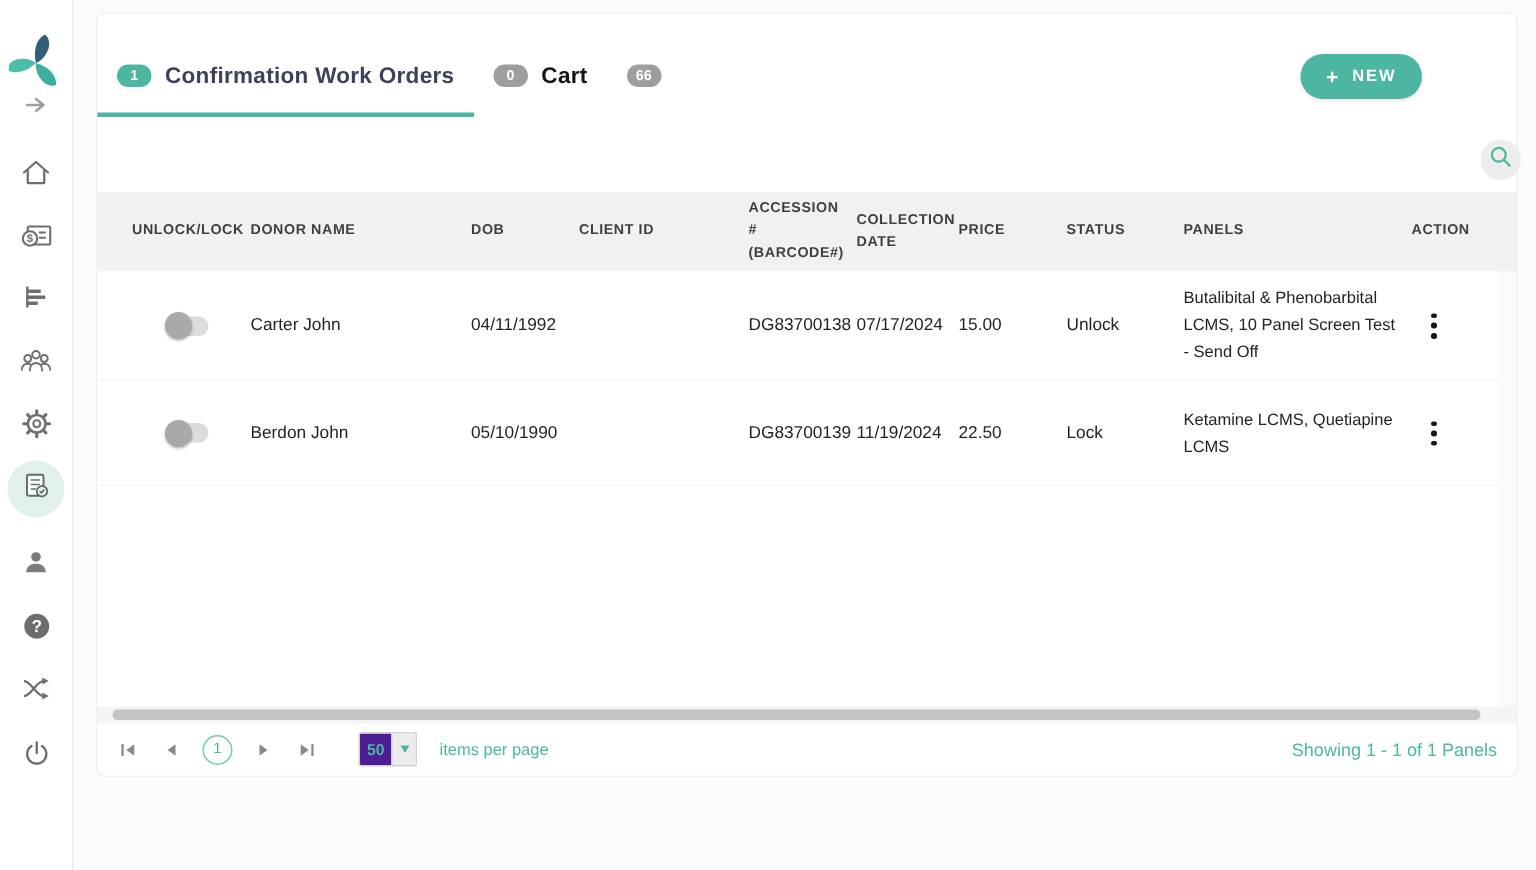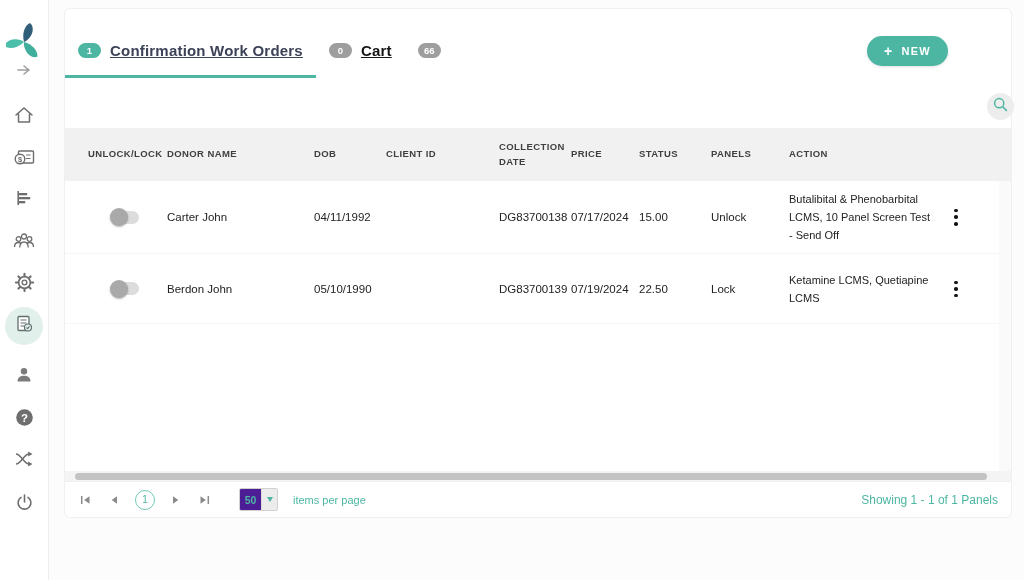--- a/index.html
+++ b/index.html
@@ -15,21 +15,21 @@
   .active-circle{width:38px;height:38px;border-radius:50%;background:#e2f0ec;display:flex;align-items:center;justify-content:center;}
   
   .card{position:absolute;left:64px;top:8px;width:948px;height:510px;background:#fff;border:1px solid #f0f0f0;border-radius:6px;box-sizing:border-box;}
   
   .tabbar{position:absolute;top:16px;left:0;height:53px;display:flex;}
   .tab{display:flex;align-items:center;gap:9px;padding:0 13px;cursor:pointer;border-bottom:3px solid transparent;box-sizing:border-box;}
   .tab.active{border-bottom:3px solid #4cb6a2;}
   .badge{min-width:13px;height:15px;padding:0 5px;border-radius:9px;font-size:9.5px;font-weight:bold;color:#fff;display:flex;align-items:center;justify-content:center;}
   .badge.teal{background:#4cb6a2;}
   .badge.gray{background:#9e9e9e;}
-  .tab-label{font-size:15px;font-weight:bold;color:#141414;letter-spacing:.2px;white-space:nowrap;text-decoration:underline;}
+  .tab-label{font-size:15px;font-weight:bold;color:#141414;letter-spacing:.2px;white-space:nowrap;}
   .tab.active .tab-label{color:#3c4257;}
   
   .new-btn{position:absolute;top:27px;right:63px;height:30px;padding:0 17px;border:none;border-radius:16px;background:#4cb6a2;color:#fff;font-family:inherit;font-size:11px;font-weight:bold;letter-spacing:1.3px;display:flex;align-items:center;gap:8px;cursor:pointer;box-shadow:0 1px 3px rgba(0,0,0,.12);}
   .new-btn .plus{font-size:14px;font-weight:bold;line-height:1;}
   
   .search-btn{position:absolute;top:84px;right:-3px;width:27px;height:27px;border-radius:50%;background:#ededed;display:flex;align-items:center;justify-content:center;cursor:pointer;}
   
   .grid-cols{display:grid;grid-template-columns:79px 147px 72px 113px 72px 68px 72px 78px 152px 1fr;padding-left:23px;box-sizing:border-box;}
   .thead{position:absolute;top:119px;left:0;right:0;height:53px;background:#f1f1f1;align-items:center;}
   .th{font-size:9.5px;font-weight:bold;color:#3f3f3f;letter-spacing:.4px;line-height:1.55;padding-right:10px;text-transform:uppercase;}
@@ -210,20 +210,21 @@
         <path d="M9.7,9.7 L13.4,13.4" stroke-linecap="round"></path>
       </svg>
     </span>
   </div>
 
   <div class="thead grid-cols">
     <div class="th">UNLOCK/LOCK</div>
     <div class="th">DONOR NAME</div>
     <div class="th">DOB</div>
     <div class="th">CLIENT ID</div>
+    <div class="th">ACCESSION # (BARCODE#)</div>
     <div class="th">COLLECTION DATE</div>
     <div class="th">PRICE</div>
     <div class="th">STATUS</div>
     <div class="th">PANELS</div>
     <div class="th">ACTION</div>
   </div>
 
   <div class="tbody">
 
     <div class="tr grid-cols">
@@ -252,21 +253,21 @@
     <div class="tr grid-cols">
       <div class="td">
         <div class="toggle">
             <div class="knob"></div>
           </div>
       </div>
       <div class="td">Berdon John</div>
       <div class="td">05/10/1990</div>
       <div class="td"></div>
       <div class="td">DG83700139</div>
-      <div class="td">07/19/2024</div>
+      <div class="td">11/19/2024</div>
       <div class="td">22.50</div>
       <div class="td">Lock</div>
       <div class="td panels">Ketamine LCMS, Quetiapine LCMS</div>
       <div class="td">
         <div class="kebab">
             <i></i>
             <i></i>
             <i></i>
           </div>
       </div>

